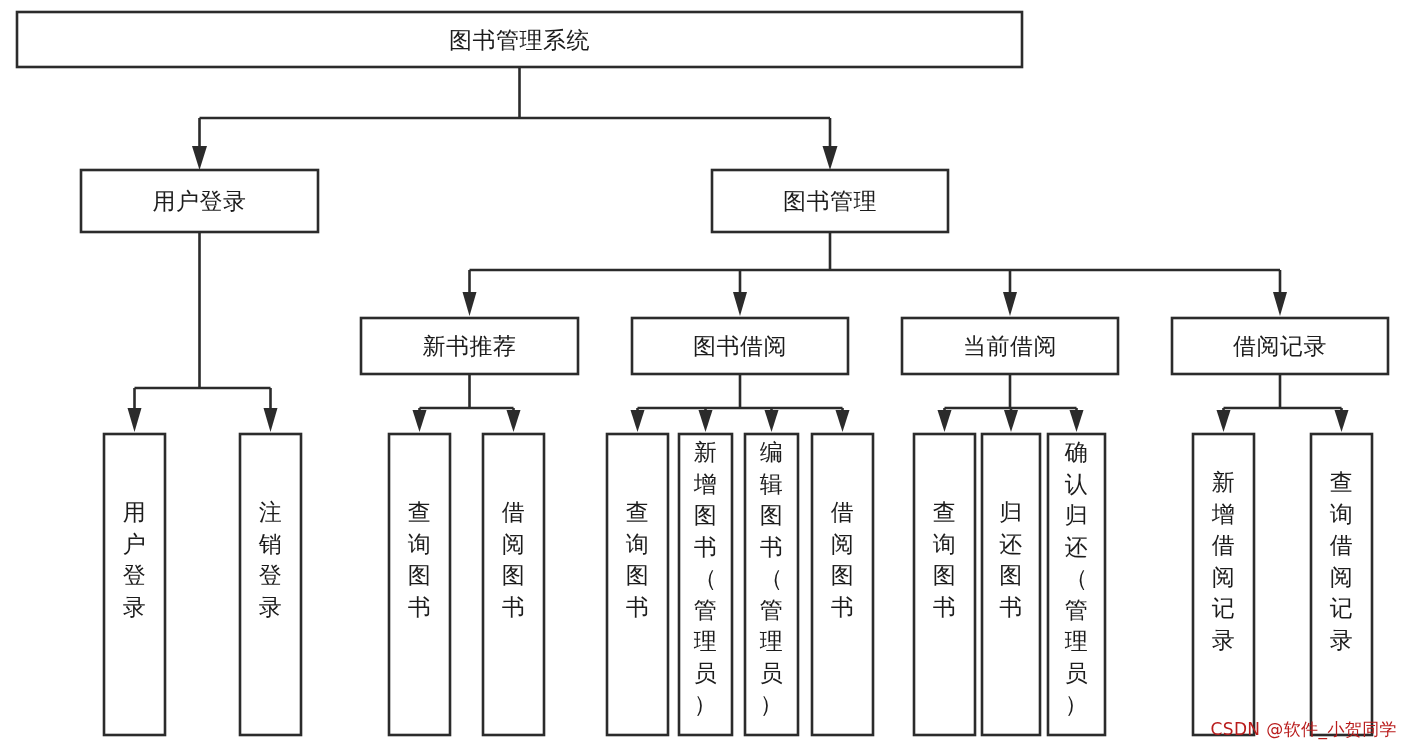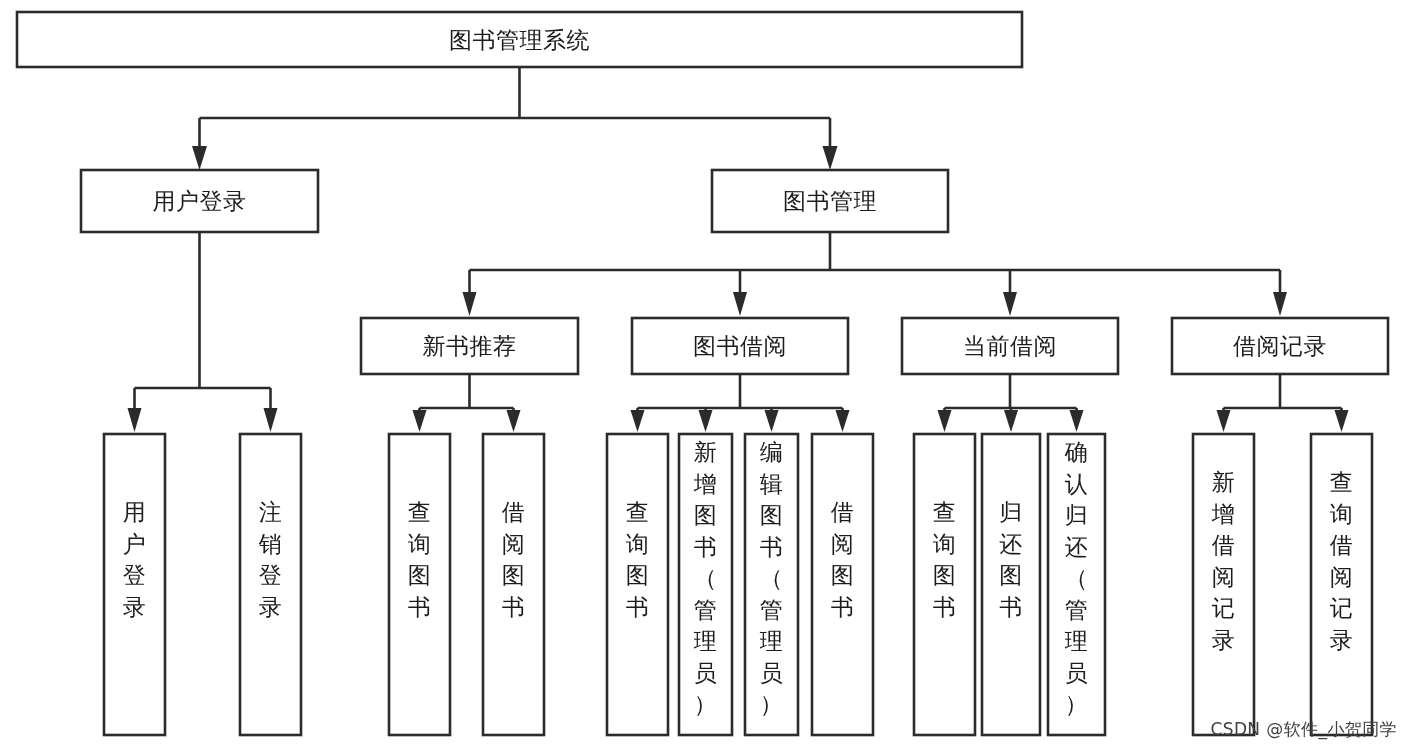--- a/index.html
+++ b/index.html
@@ -55,21 +55,21 @@
   .arrow-head {
     fill: #2b2b2b;
     stroke: none;
   }
   .watermark {
     position: absolute;
     right: 8px;
     bottom: 6px;
     font-family: "DejaVu Sans", "Liberation Sans", sans-serif;
     font-size: 17px;
-    color: #404040;
+    color: #b91c1c;
     letter-spacing: 0.4px;
     white-space: nowrap;
     pointer-events: none;
   }
 </style>
 </head>
 <body>
 
 <div id="diagram-root">
 

